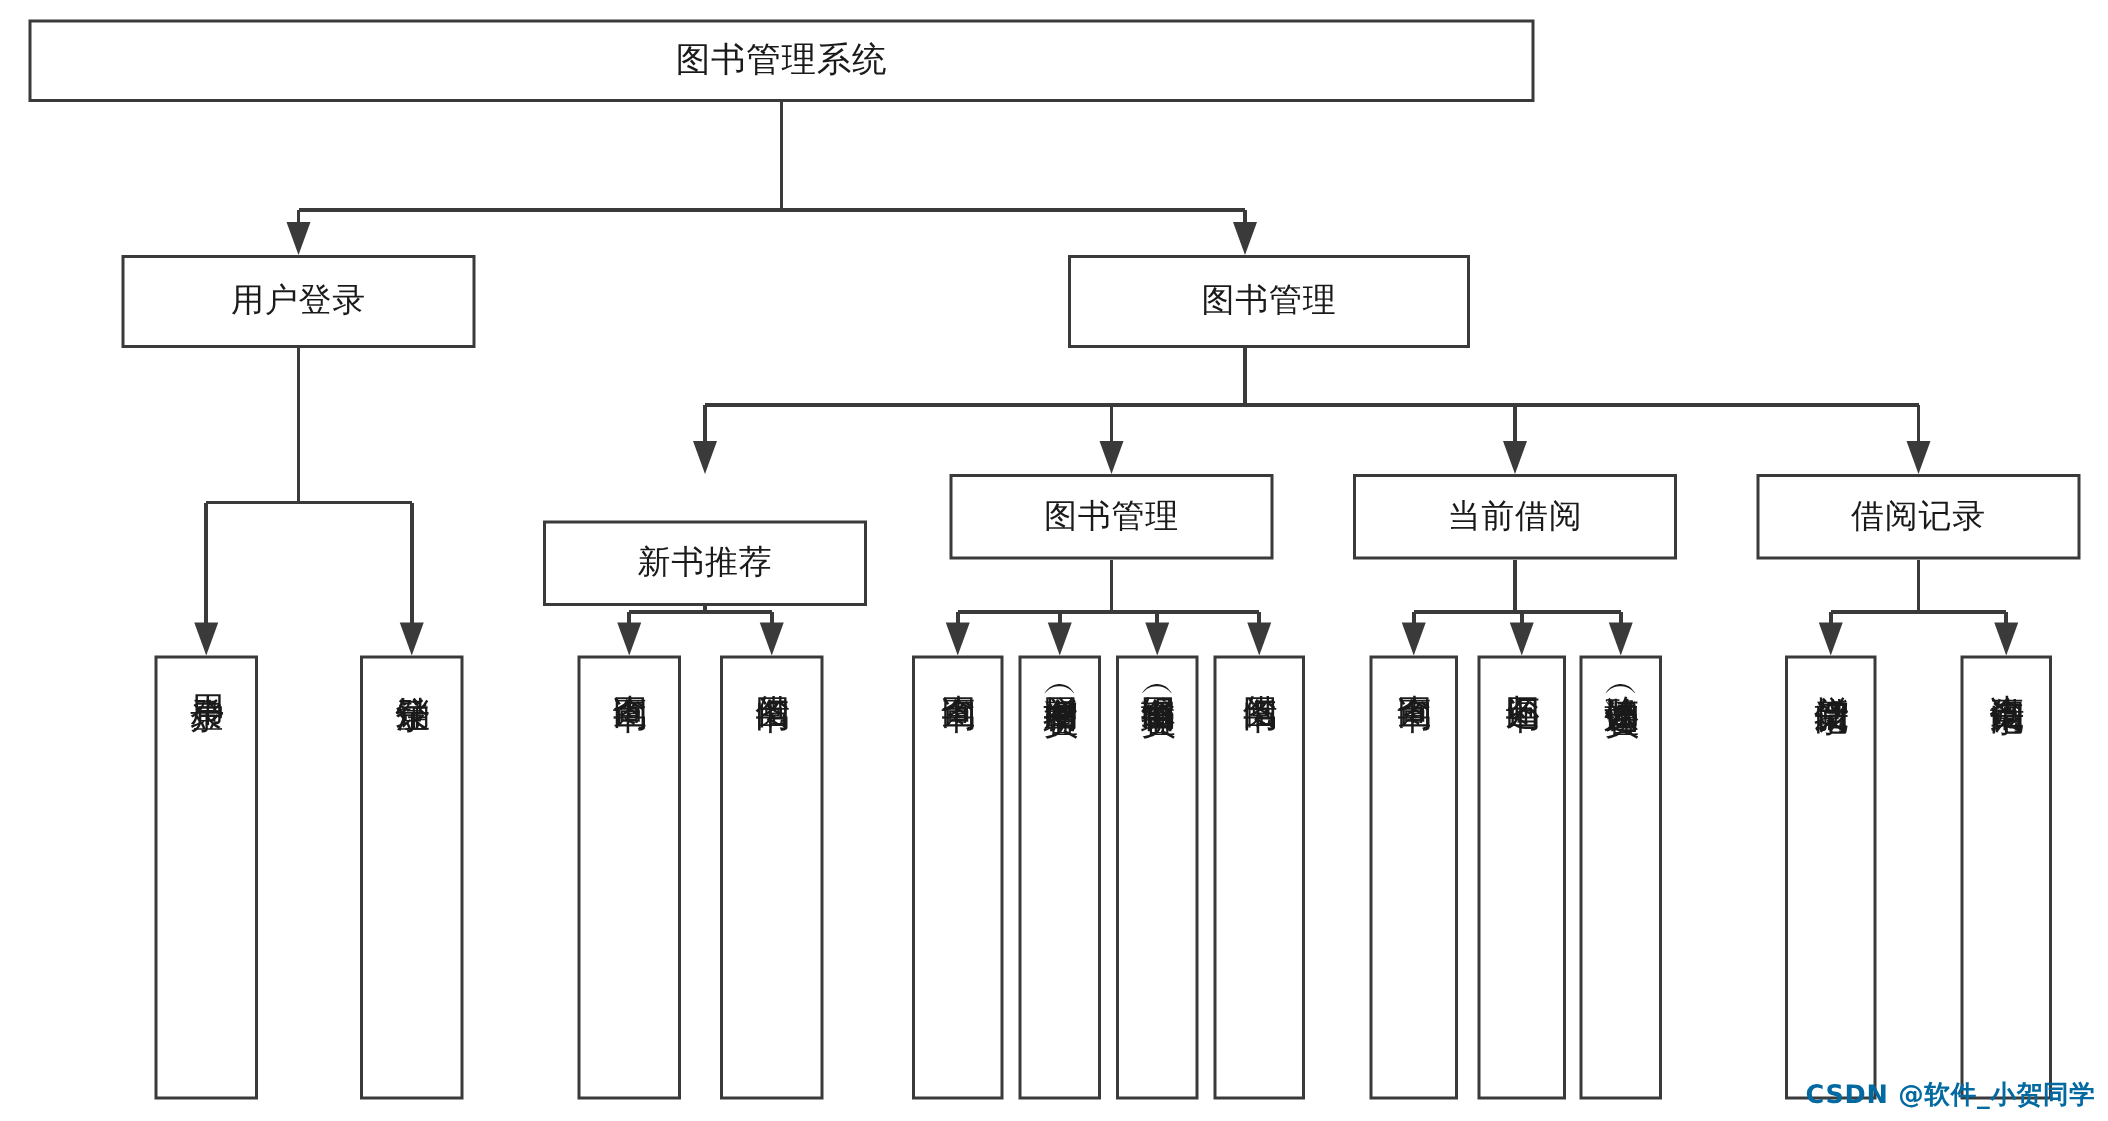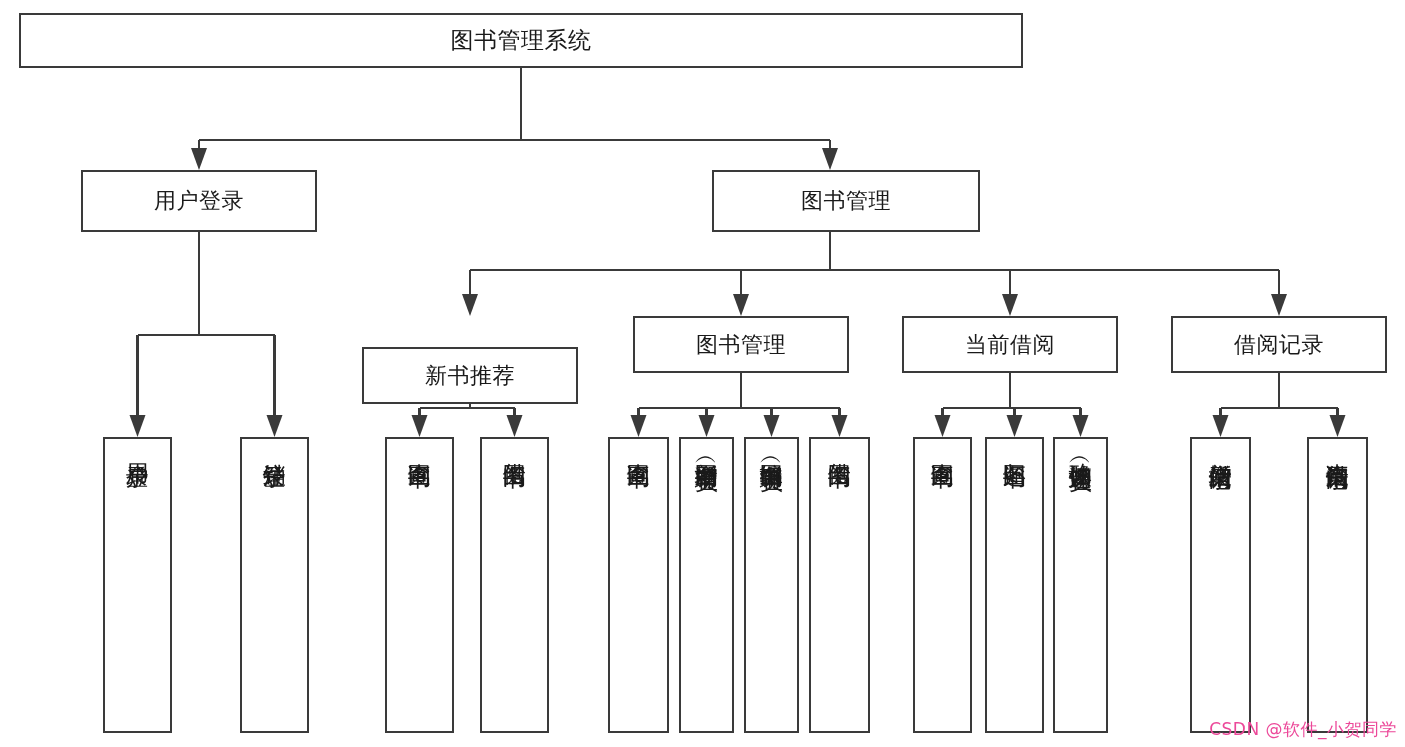--- a/index.html
+++ b/index.html
@@ -60,23 +60,24 @@
     font-size: 23px;
     line-height: 1.06;
     letter-spacing: 1px;
     white-space: nowrap;
   }
   #watermark {
     position: absolute;
     right: 8px;
     bottom: 6px;
     font-size: 17px;
-    color: #ec4899;
+    color: #0369a1;
     letter-spacing: 0.5px;
     white-space: nowrap;
+    font-weight: bold;
   }
 </style>
 </head>
 <body>
 
 <div id="diagram-root">
   <svg id="edge-layer" viewBox="0 0 1405 747" xmlns="http://www.w3.org/2000/svg">
       <line x1="521" y1="68" x2="521" y2="140" stroke="#3a3a3a" stroke-width="2.5" shape-rendering="crispEdges"></line>
       <line x1="199" y1="140" x2="830" y2="140" stroke="#3a3a3a" stroke-width="2.5" shape-rendering="crispEdges"></line>
       <path d="M 191 148 L 207 148 L 199 170 Z" fill="#3a3a3a"></path>

